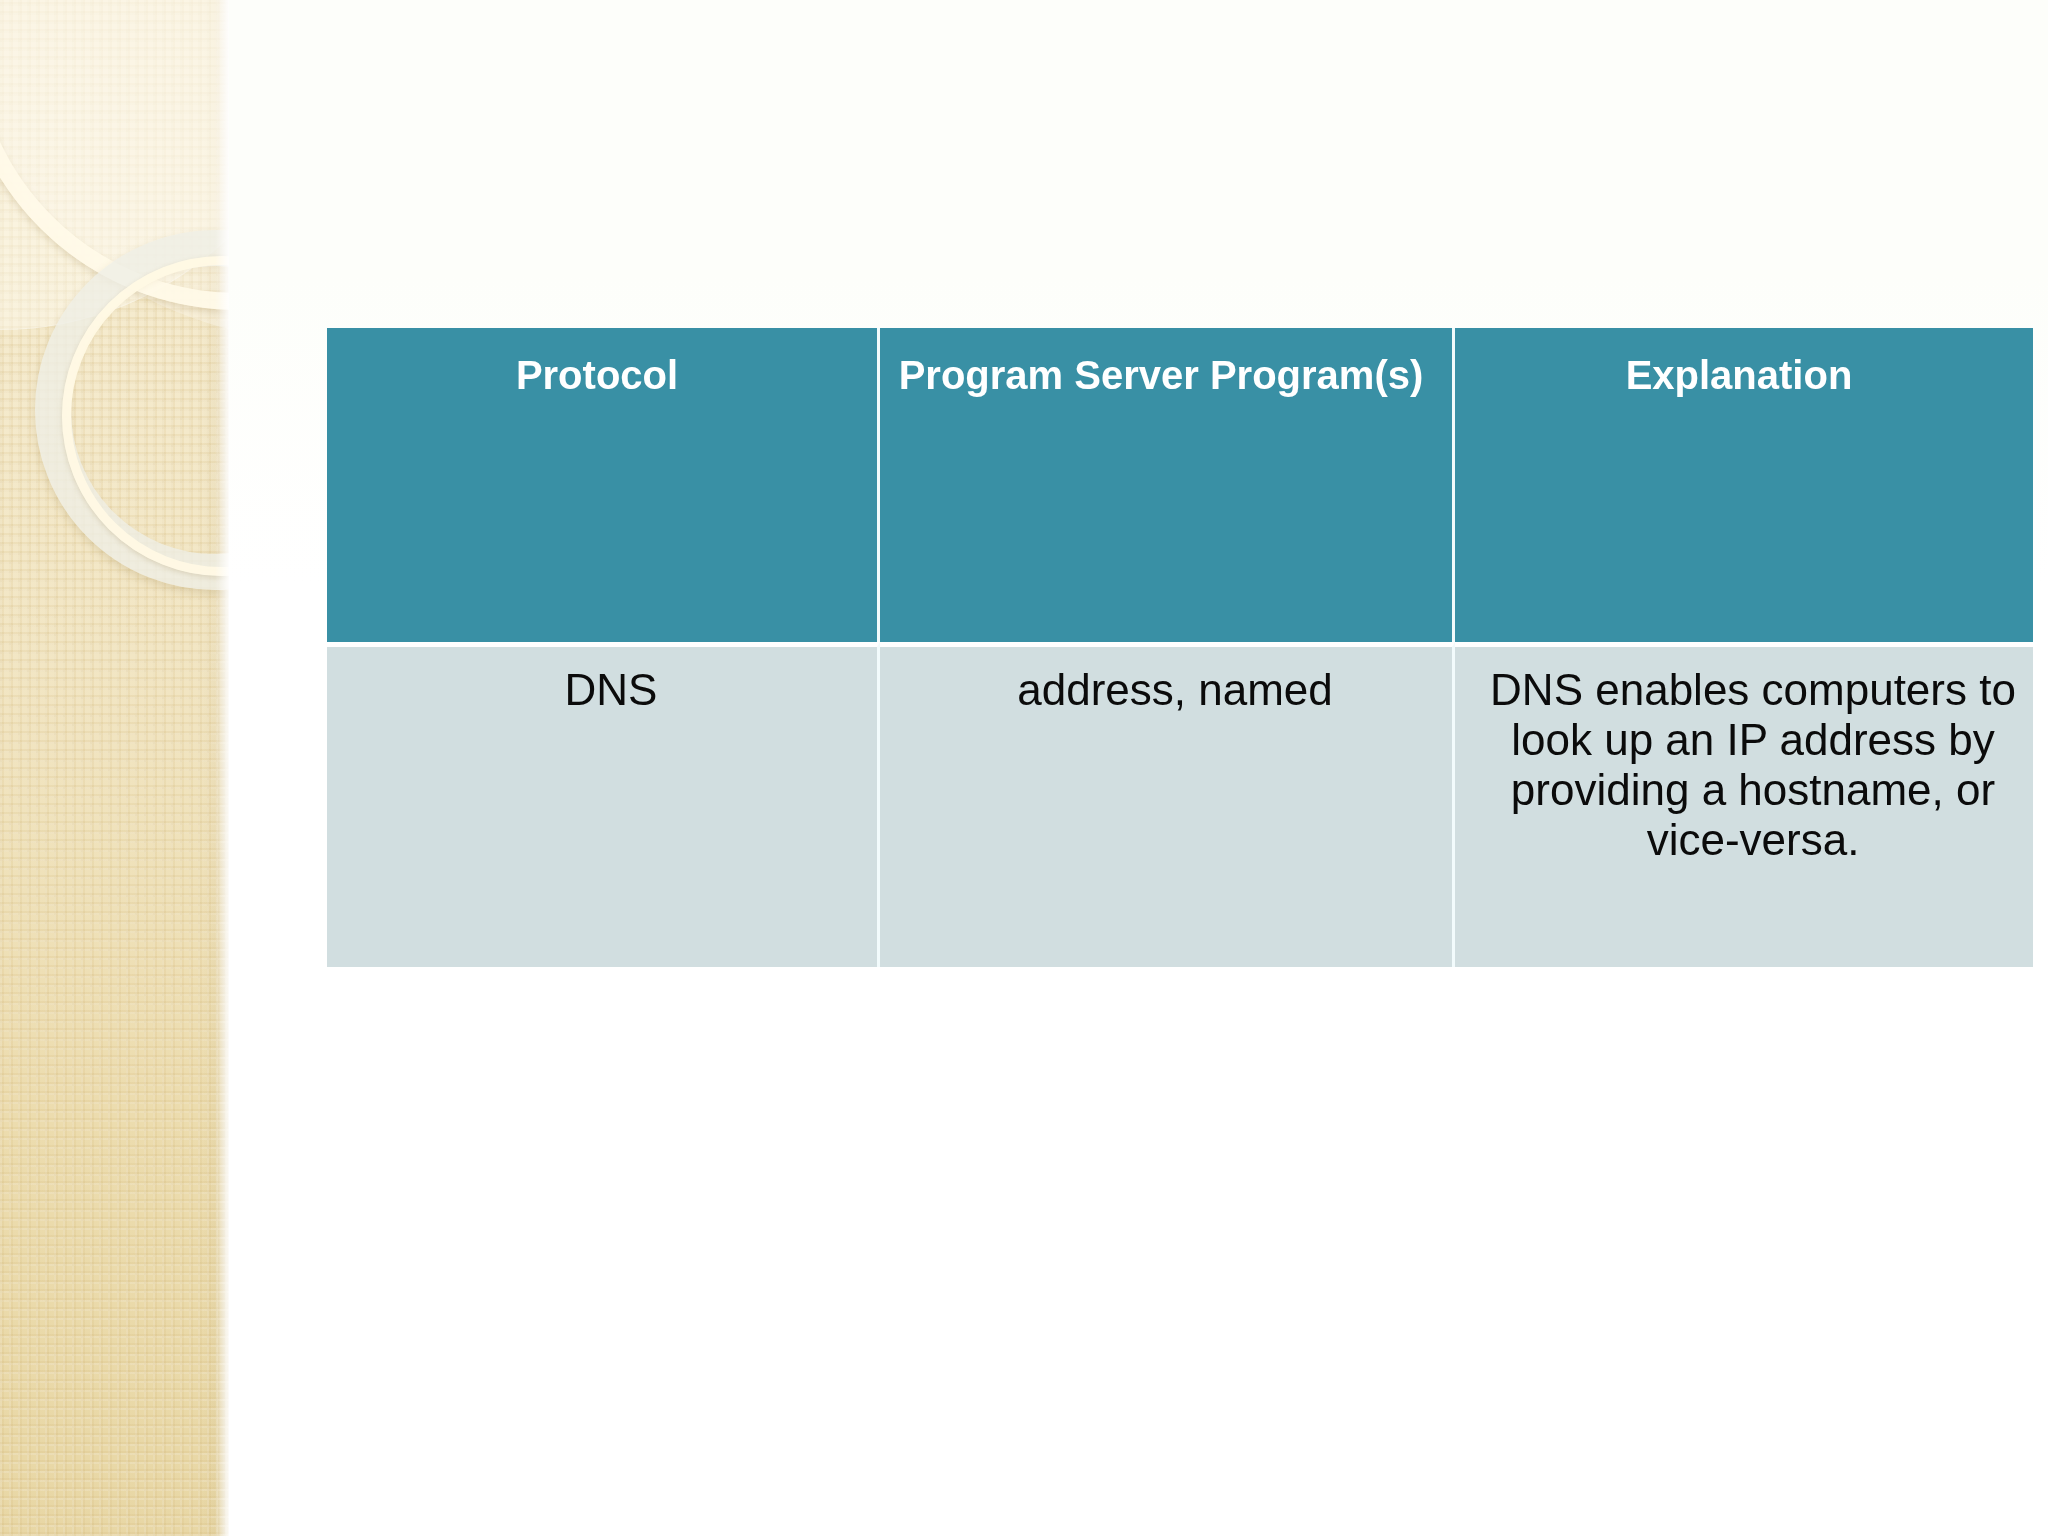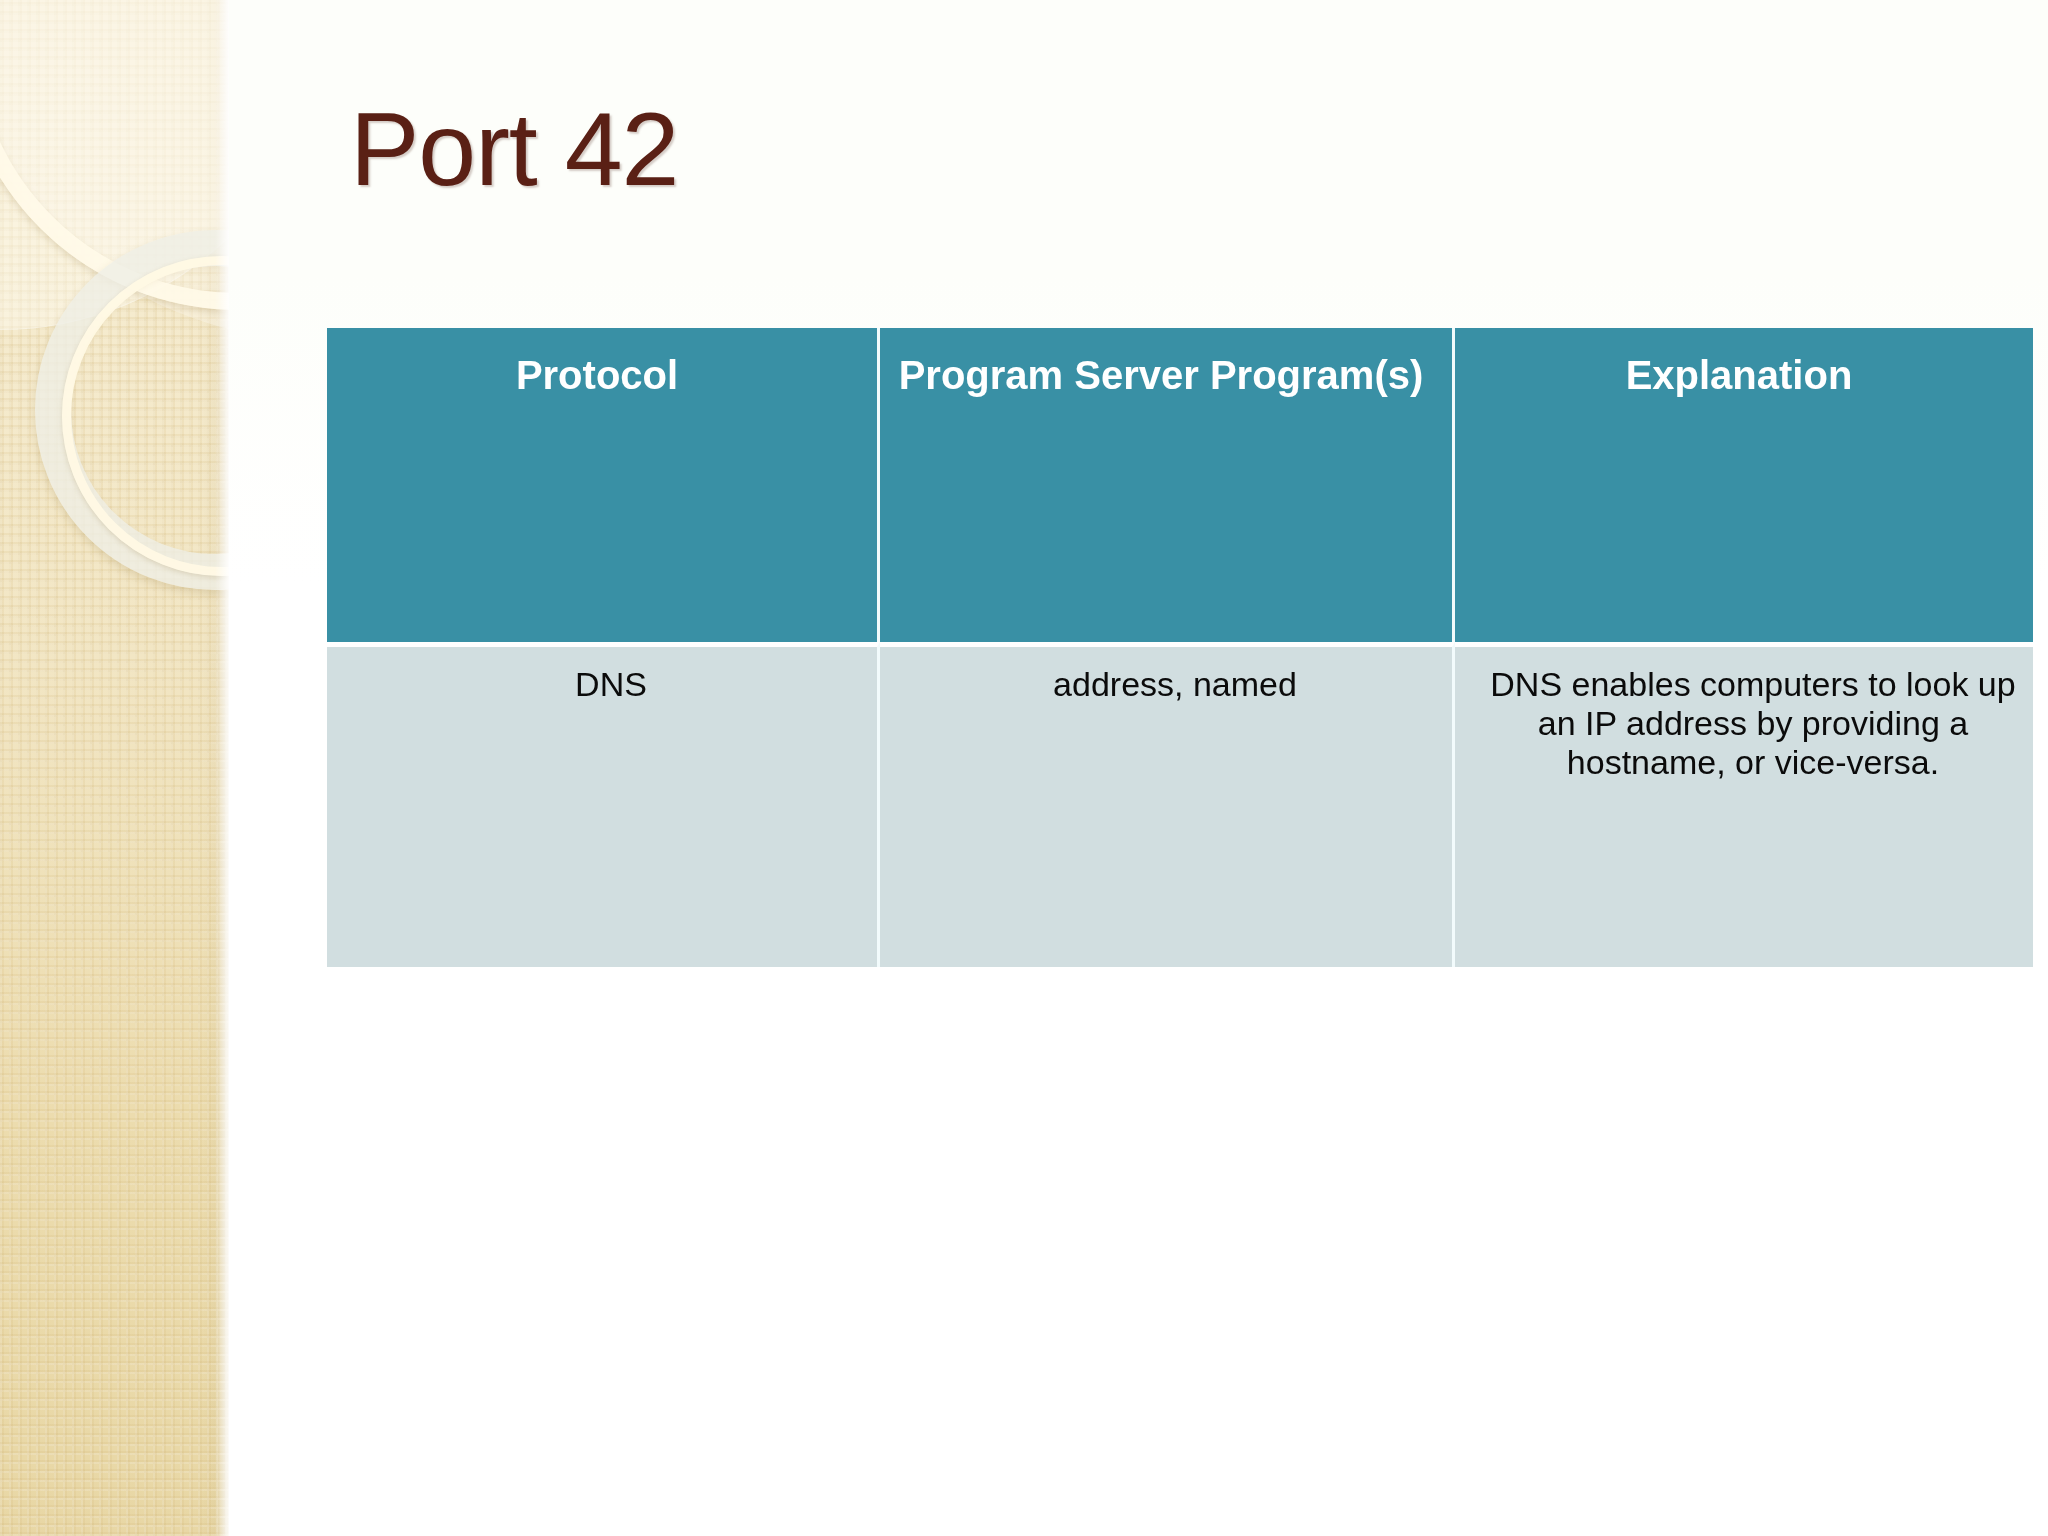--- a/index.html
+++ b/index.html
@@ -175,21 +175,21 @@
     height: 314px;
     border-right: 3px solid #f2fbfc;
     line-height: 1.18;
     box-sizing: border-box;
   }
   .content-table thead th:last-child { border-right: none; margin-top: 10px; }
 
   .content-table tbody td {
     background: #d1dee0;
     color: #0b0b0b;
-    font-size: 34px;
+    font-size: 44px;
     font-weight: 400;
     text-align: center;
     vertical-align: top;
     padding: 18px 14px 0 32px;
     height: 325px;
     border-right: 3px solid #f2fbfc;
     border-top: 5px solid #ffffff;
     line-height: 1.14;
     box-sizing: border-box;
     margin-top: 12px;
@@ -204,21 +204,20 @@
   <div class="deco-band">
     <div class="deco-texture"></div>
     <div class="deco-wedge"></div>
     <div class="deco-wedge2"></div>
     <div class="deco-ring-1"></div>
     <div class="deco-ring-2"></div>
     <div class="deco-ring-3"></div>
     <div class="deco-edge"></div>
   </div>
 
-  <div class="slide-title">Port 42</div>
 
   <table class="content-table">
     <colgroup>
       <col class="c1">
       <col class="c2">
       <col class="c3">
     </colgroup>
     <thead>
       <tr>
         <th>Protocol</th>

